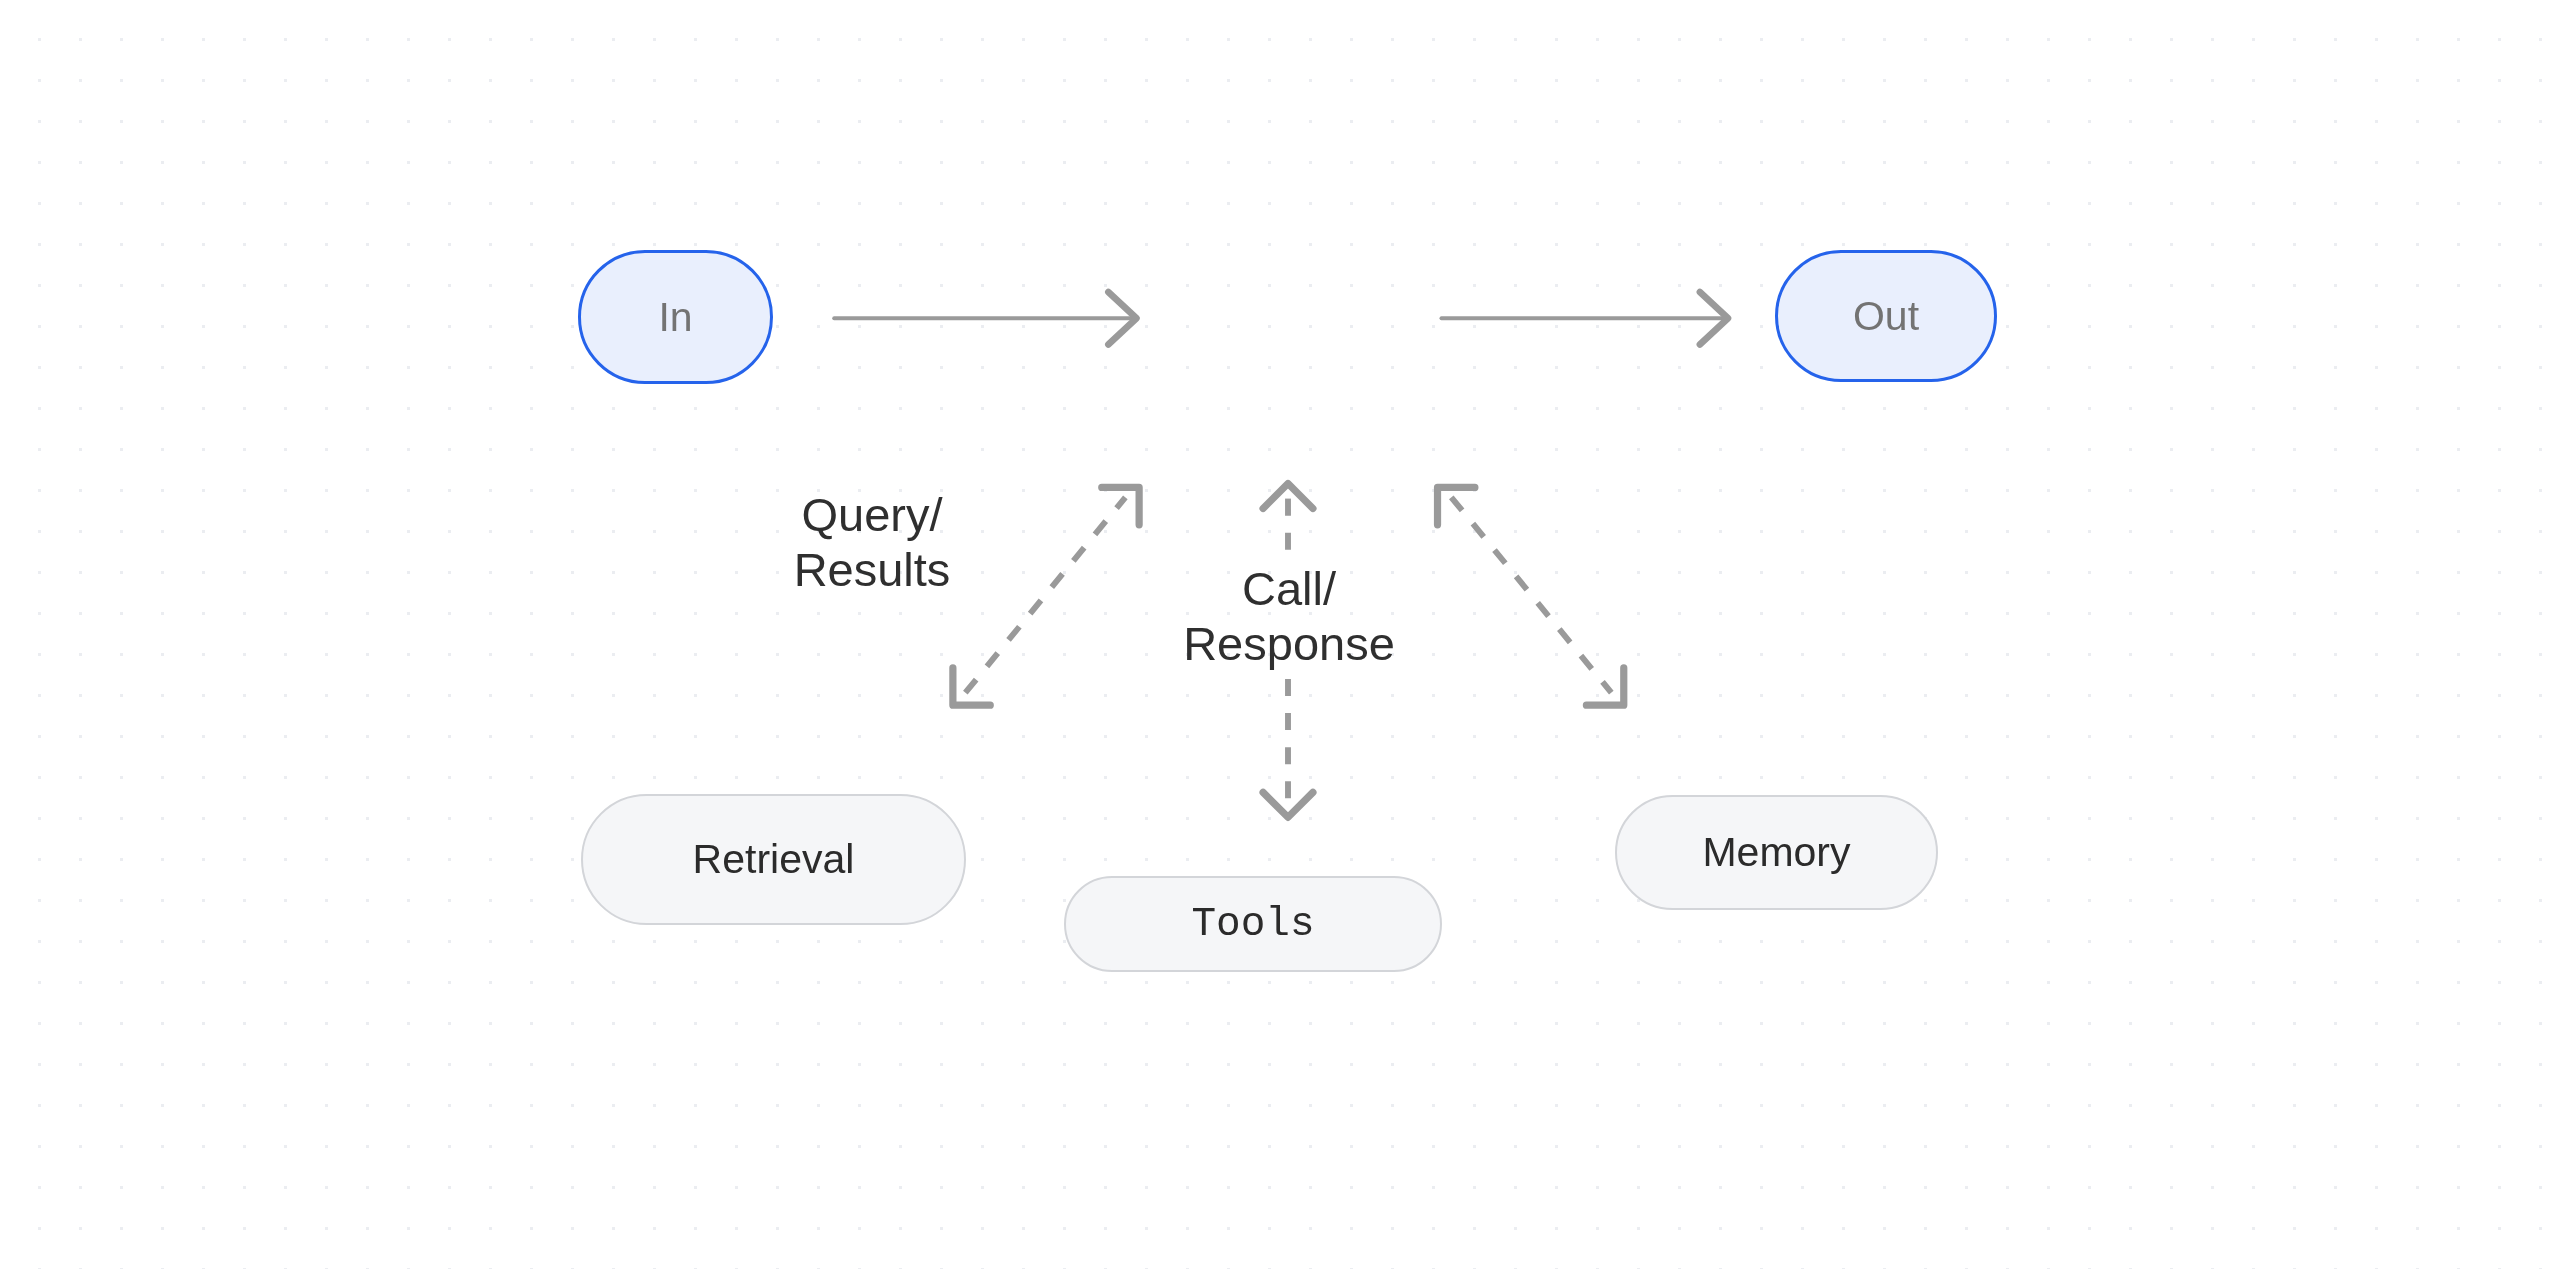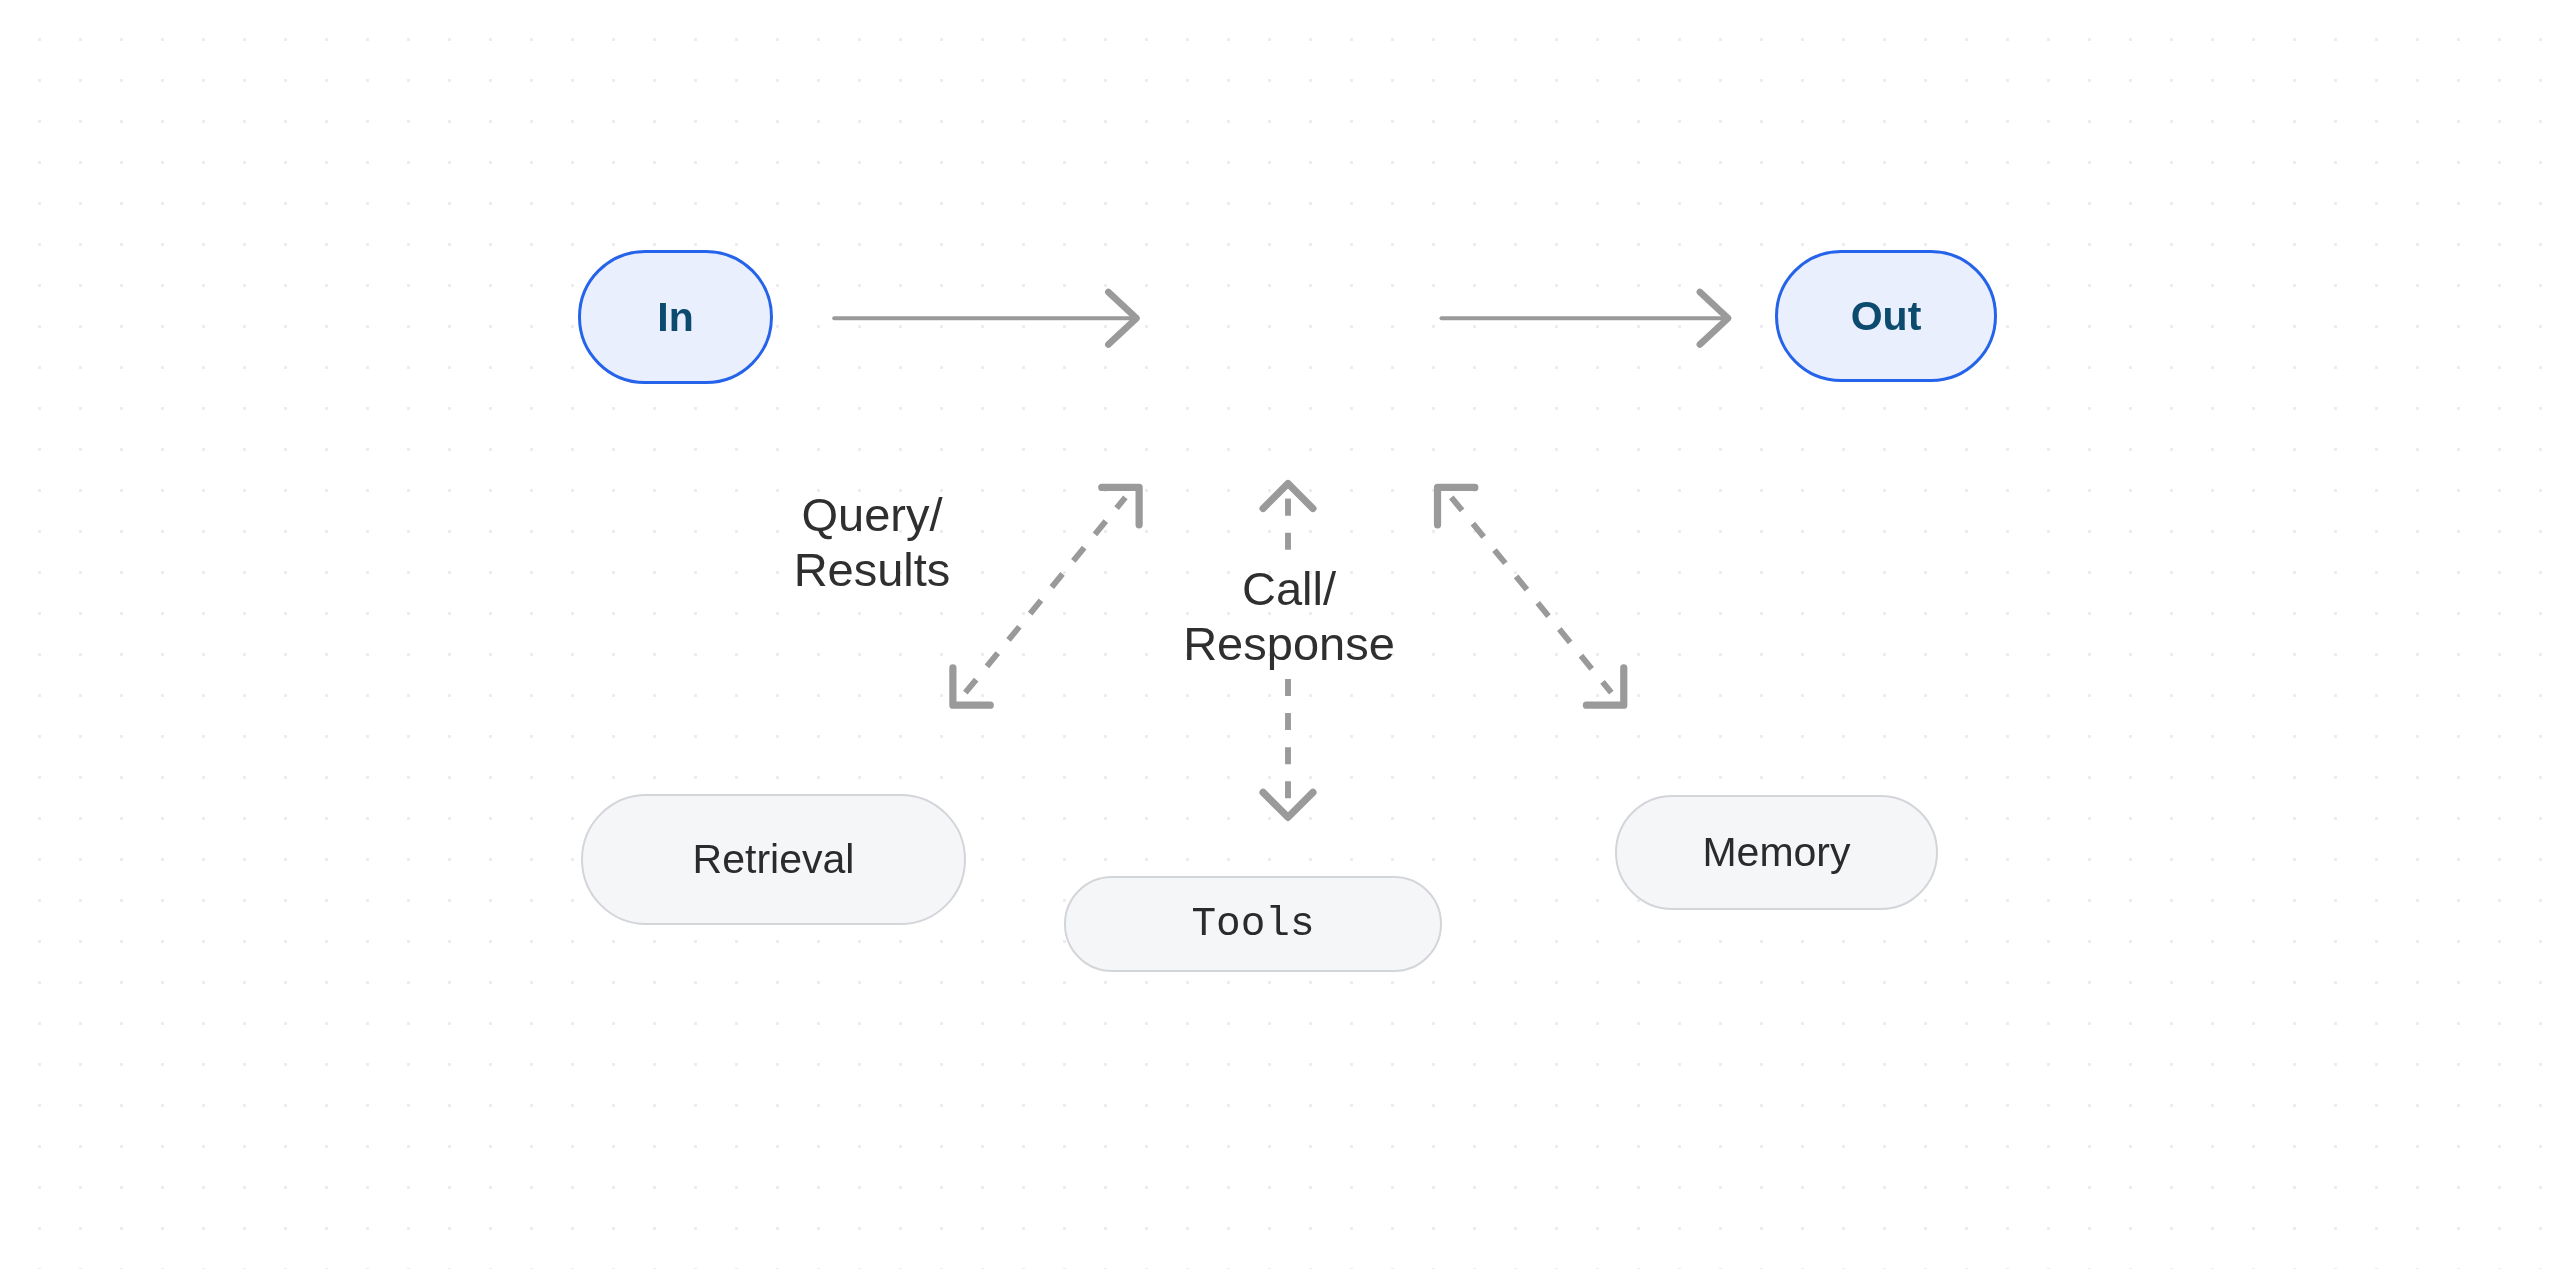--- a/index.html
+++ b/index.html
@@ -41,23 +41,23 @@
     line-height: 1;
   }
 
   
   .node-in, .node-out {
     background: #e9effd;
     border: 3.3px solid #2563eb;
     border-radius: 655px;
   }
   .node-in .node-label, .node-out .node-label {
-    color: #0c4a6e;
+    color: #737373;
     font-size: 41px;
-    font-weight: 700;
+    font-weight: 400;
   }
   .node-in {
     left: 578px; top: 250px; width: 195px; height: 134px;
   }
   .node-out {
     left: 1775px; top: 250px; width: 222px; height: 132px;
   }
 
   
   .node-llm {

